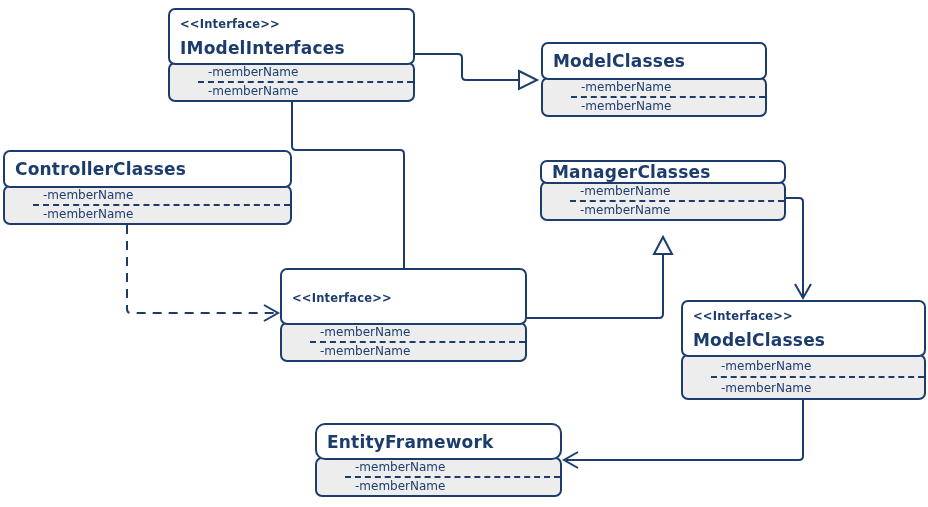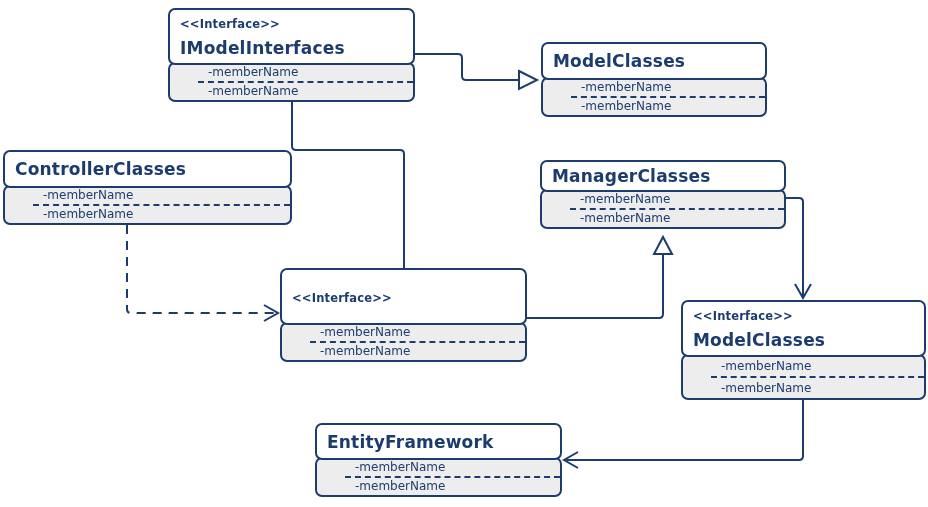--- a/index.html
+++ b/index.html
@@ -75,27 +75,27 @@
   .uml-members.tall .uml-member { line-height: 16px; padding: 2px 10px; }
 
   
   #box-imodel     { left: 168px; top: 8px;   width: 247px; }
   #box-imodel .uml-title     { height: 57px; }
   #box-model      { left: 541px; top: 42px;  width: 226px; }
   #box-model .uml-title      { height: 38px; }
   #box-controller { left: 3px;   top: 150px; width: 289px; }
   #box-controller .uml-title { height: 38px; }
   #box-manager    { left: 540px; top: 160px; width: 246px; }
-  #box-manager .uml-title    { height: 32px; }
+  #box-manager .uml-title    { height: 24px; }
   #box-imanager   { left: 280px; top: 268px; width: 247px; }
   #box-imanager .uml-title   { height: 57px; }
   #box-irepo      { left: 681px; top: 300px; width: 245px; }
   #box-irepo .uml-title      { height: 57px; }
   #box-entity     { left: 315px; top: 423px; width: 247px; }
-  #box-entity .uml-title     { height: 37px; }
+  #box-entity .uml-title     { height: 37px; border-radius: 10px; }
 </style>
 </head>
 <body>
 
 <div id="canvas">
 
   <svg id="wires" viewBox="0 0 928 507" xmlns="http://www.w3.org/2000/svg">
 
     <path d="M415,54 H458 Q462,54 462,58 V76 Q462,80 466,80 H518" fill="none" stroke="#1d3c6e" stroke-width="2"></path>
     <path d="M519,71 L537,80 L519,89 Z" fill="#ffffff" stroke="#1d3c6e" stroke-width="2"></path>

